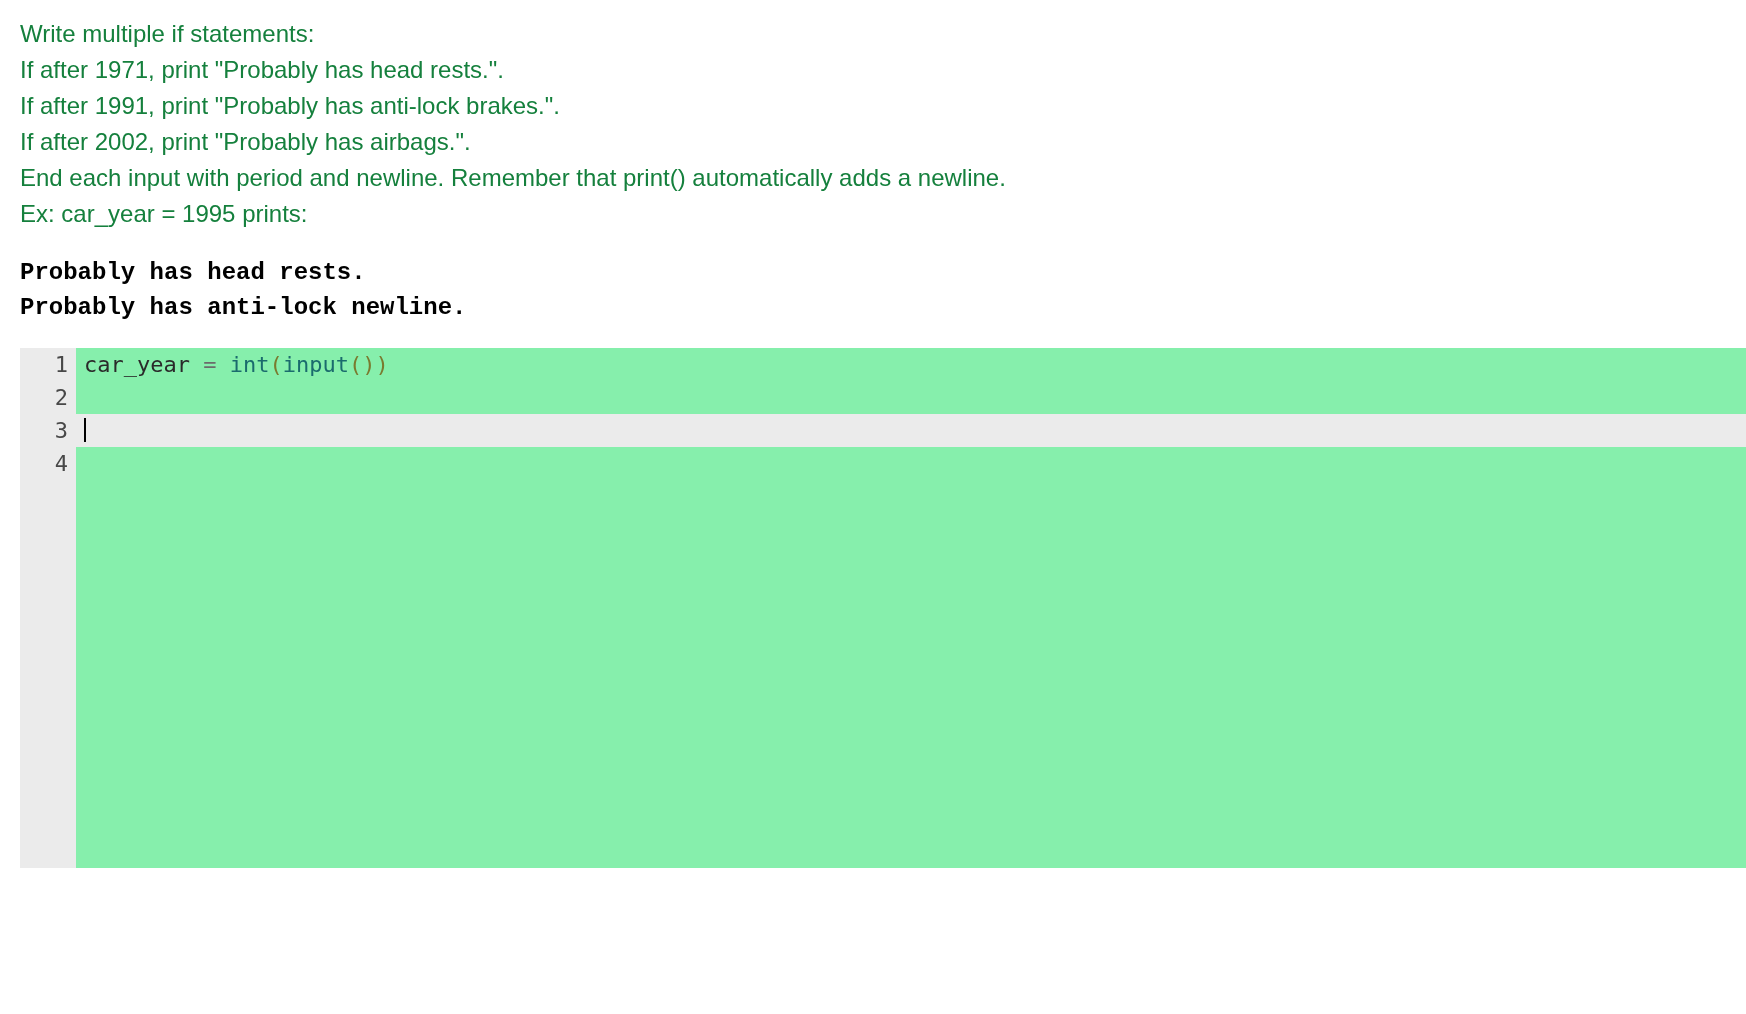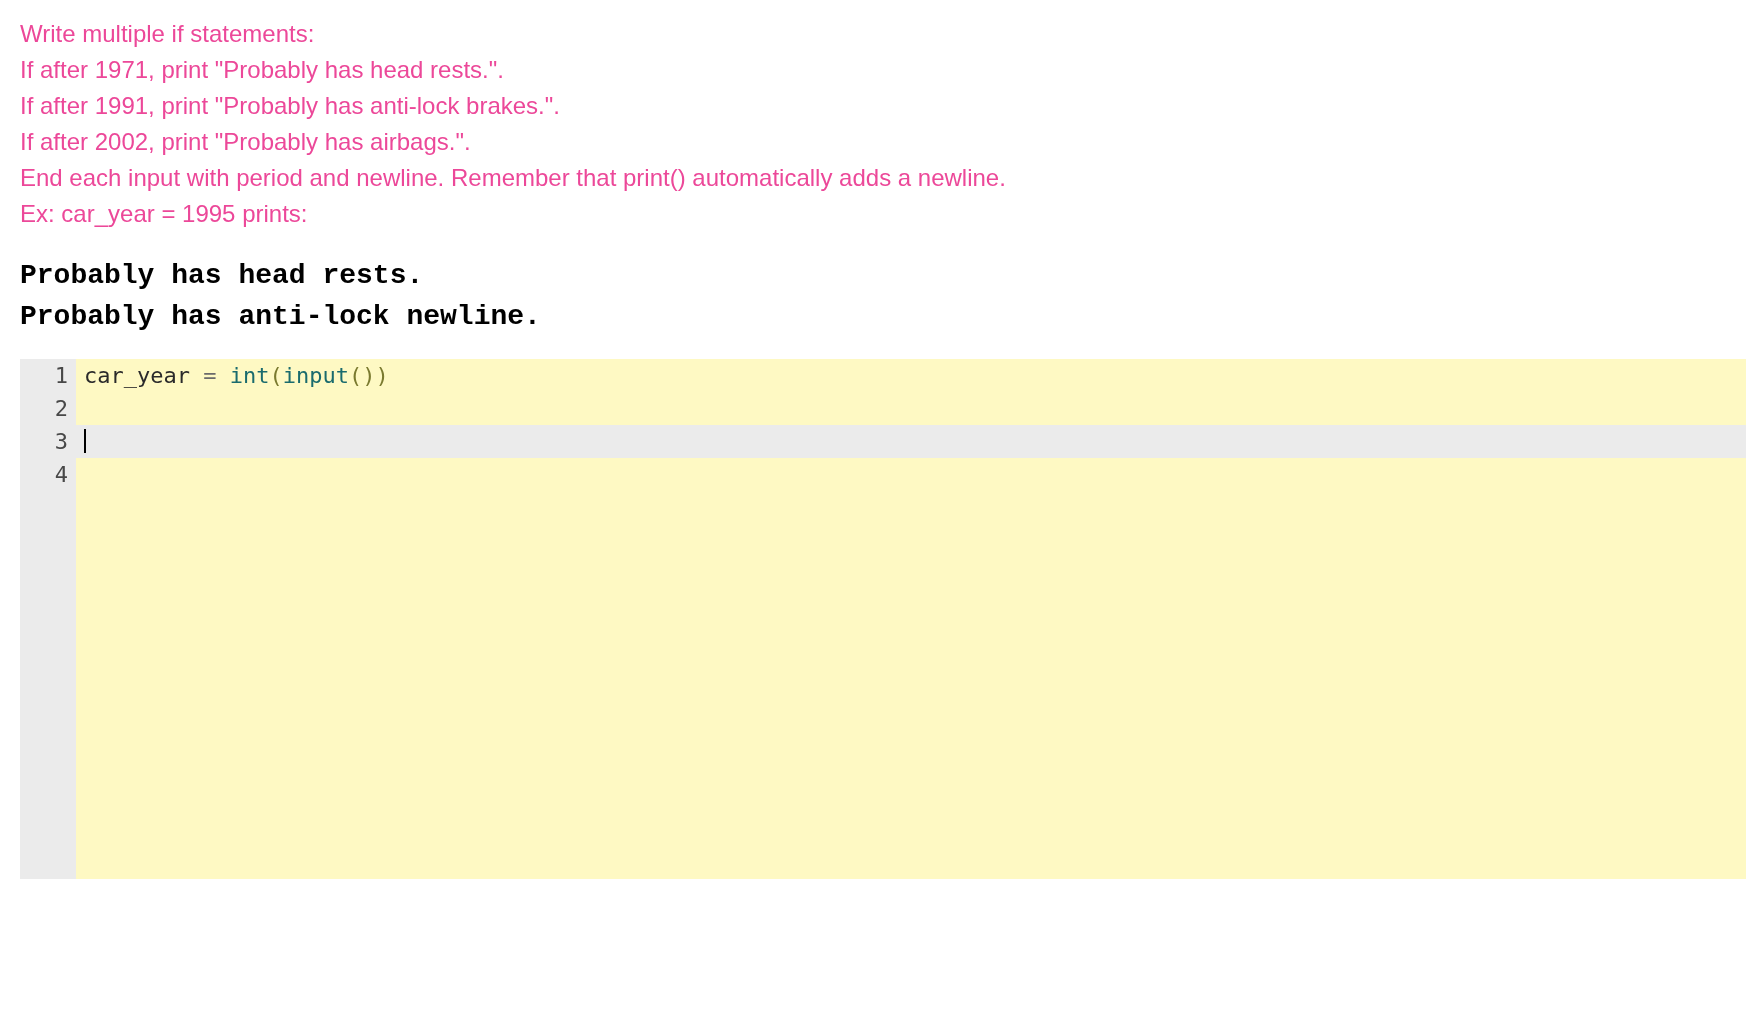--- a/index.html
+++ b/index.html
@@ -9,32 +9,32 @@
     }
     body {
       font-family: Arial, Helvetica, sans-serif;
       font-size: 24px;
       color: #5a5a5a;
       background: #ffffff;
       padding: 16px 0 0 20px;
       line-height: 1.5;
     }
     .problem-text {
-      color: #ec4899;
+      color: #15803d;
       font-weight: 400;
       margin-bottom: 0;
     }
     .problem-line {
       display: block;
     }
     .example-output {
       font-family: "Courier New", Courier, monospace;
       font-weight: bold;
       color: #000000;
-      font-size: 28px;
+      font-size: 24px;
       line-height: 1.45;
       margin-top: 24px;
       margin-bottom: 22px;
     }
     .code-editor {
       display: flex;
       font-family: "Menlo", "Monaco", "Consolas", monospace;
       font-size: 22px;
       line-height: 1.5;
       background: #ffffff;
@@ -76,21 +76,21 @@
       display: inline-block;
       width: 2px;
       height: 24px;
       background: #000000;
       vertical-align: middle;
       position: relative;
       top: -2px;
     }
     .code-area-shell {
       min-height: 520px;
-      background: #fef9c3;
+      background: #86efac;
     }
   </style>
 </head>
 <body>
 
 <div class="problem-text">
   <span class="problem-line">Write multiple if statements:</span>
   <span class="problem-line">If after 1971, print "Probably has head rests.".</span>
   <span class="problem-line">If after 1991, print "Probably has anti-lock brakes.".</span>
   <span class="problem-line">If after 2002, print "Probably has airbags.".</span>

